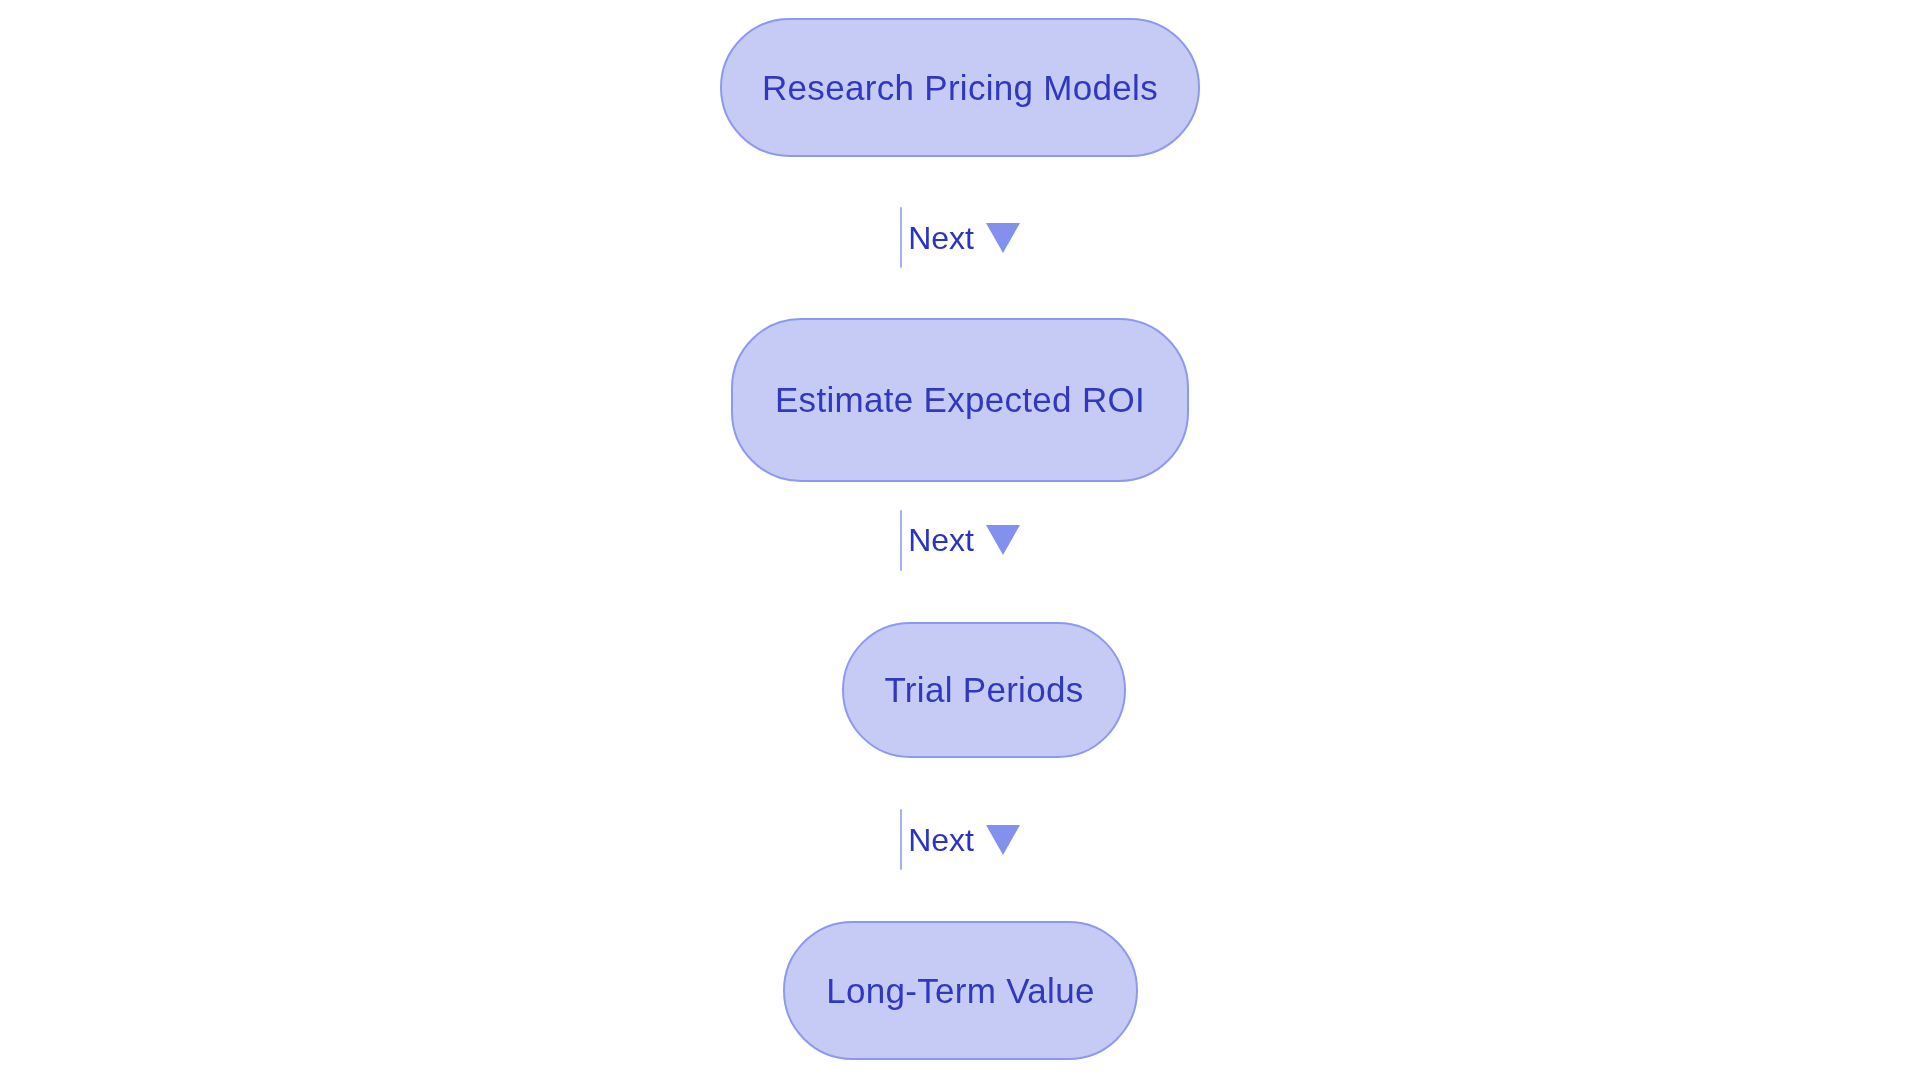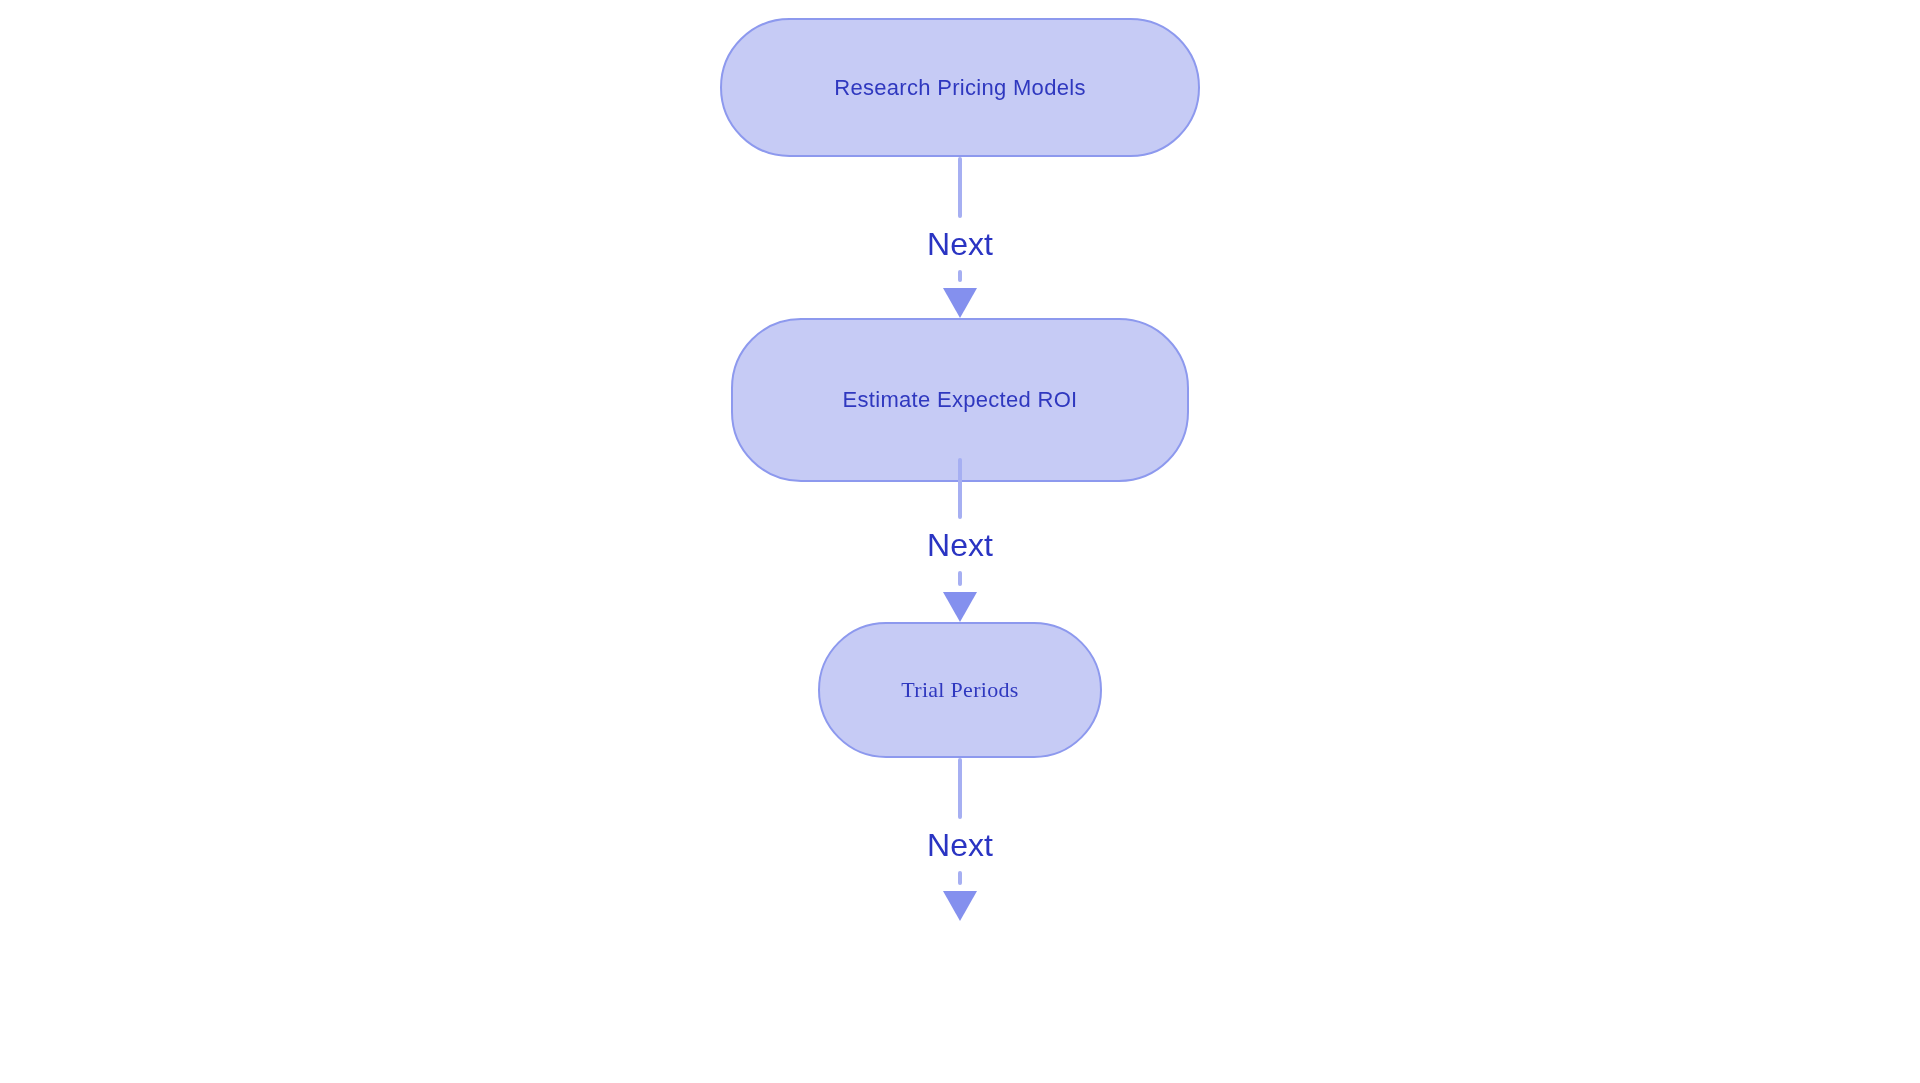--- a/index.html
+++ b/index.html
@@ -27,31 +27,31 @@
   }
   .node {
     position: absolute;
     background: var(--node-fill);
     border: 2px solid var(--node-border);
     border-radius: 70px;
     display: flex;
     align-items: center;
     justify-content: center;
     color: var(--node-text);
-    font-size: 22px;
+    font-size: 35px;
     letter-spacing: 0.3px;
     white-space: nowrap;
     text-align: right;
   }
   .edge {
     position: absolute;
     left: 900px;
     width: 120px;
     display: flex;
-    flex-direction: column;
+    flex-direction: row;
     align-items: center;
     gap: 6px;
   }
   .edge-line {
     width: 4px;
     background: var(--edge-line);
     border-radius: 2px;
   }
   .edge-line-top { height: 61px; }
   .edge-line-bottom { flex: 1; }
@@ -90,25 +90,28 @@
     <span>Estimate Expected ROI</span>
   </div>
 
   <div class="edge" style="top:458px; height:164px;">
     <div class="edge-line edge-line-top"></div>
     <div class="edge-label">Next</div>
     <div class="edge-line edge-line-bottom"></div>
     <div class="arrowhead"></div>
   </div>
 
-  <div class="node" style="left:818px; top:622px; width:284px; height:136px;font-family:Liberation Serif, serif;">
+  <div class="node" style="left:842px; top:622px; width:284px; height:136px;">
     <span>Trial Periods</span>
   </div>
 
   <div class="edge" style="top:758px; height:163px;">
     <div class="edge-line edge-line-top"></div>
     <div class="edge-label">Next</div>
     <div class="edge-line edge-line-bottom"></div>
     <div class="arrowhead"></div>
   </div>
 
+  <div class="node" style="left:783px; top:921px; width:355px; height:139px;">
+    <span>Long-Term Value</span>
+  </div>
 
 </div>
 
 </body></html>

